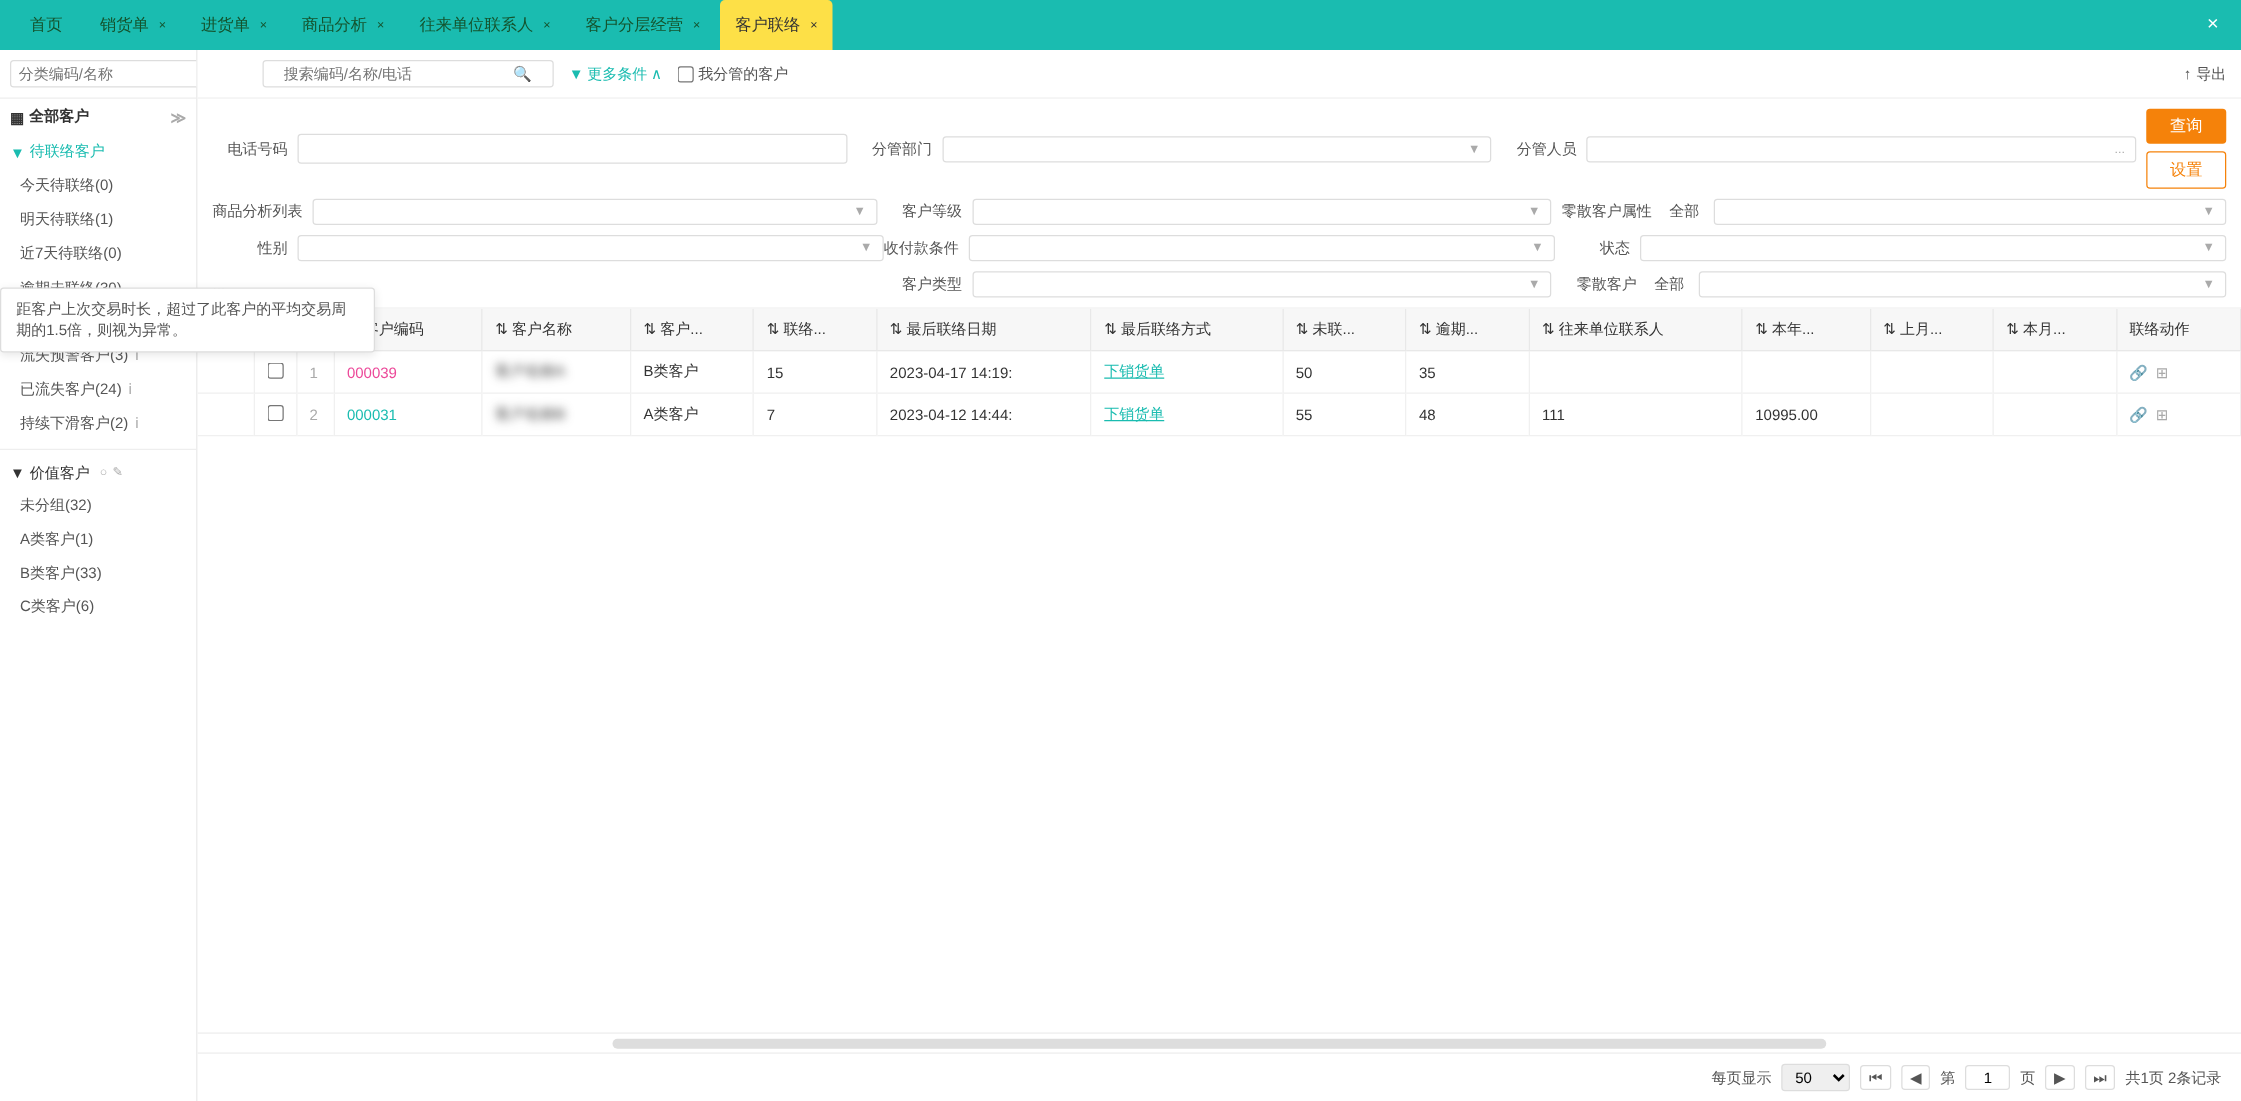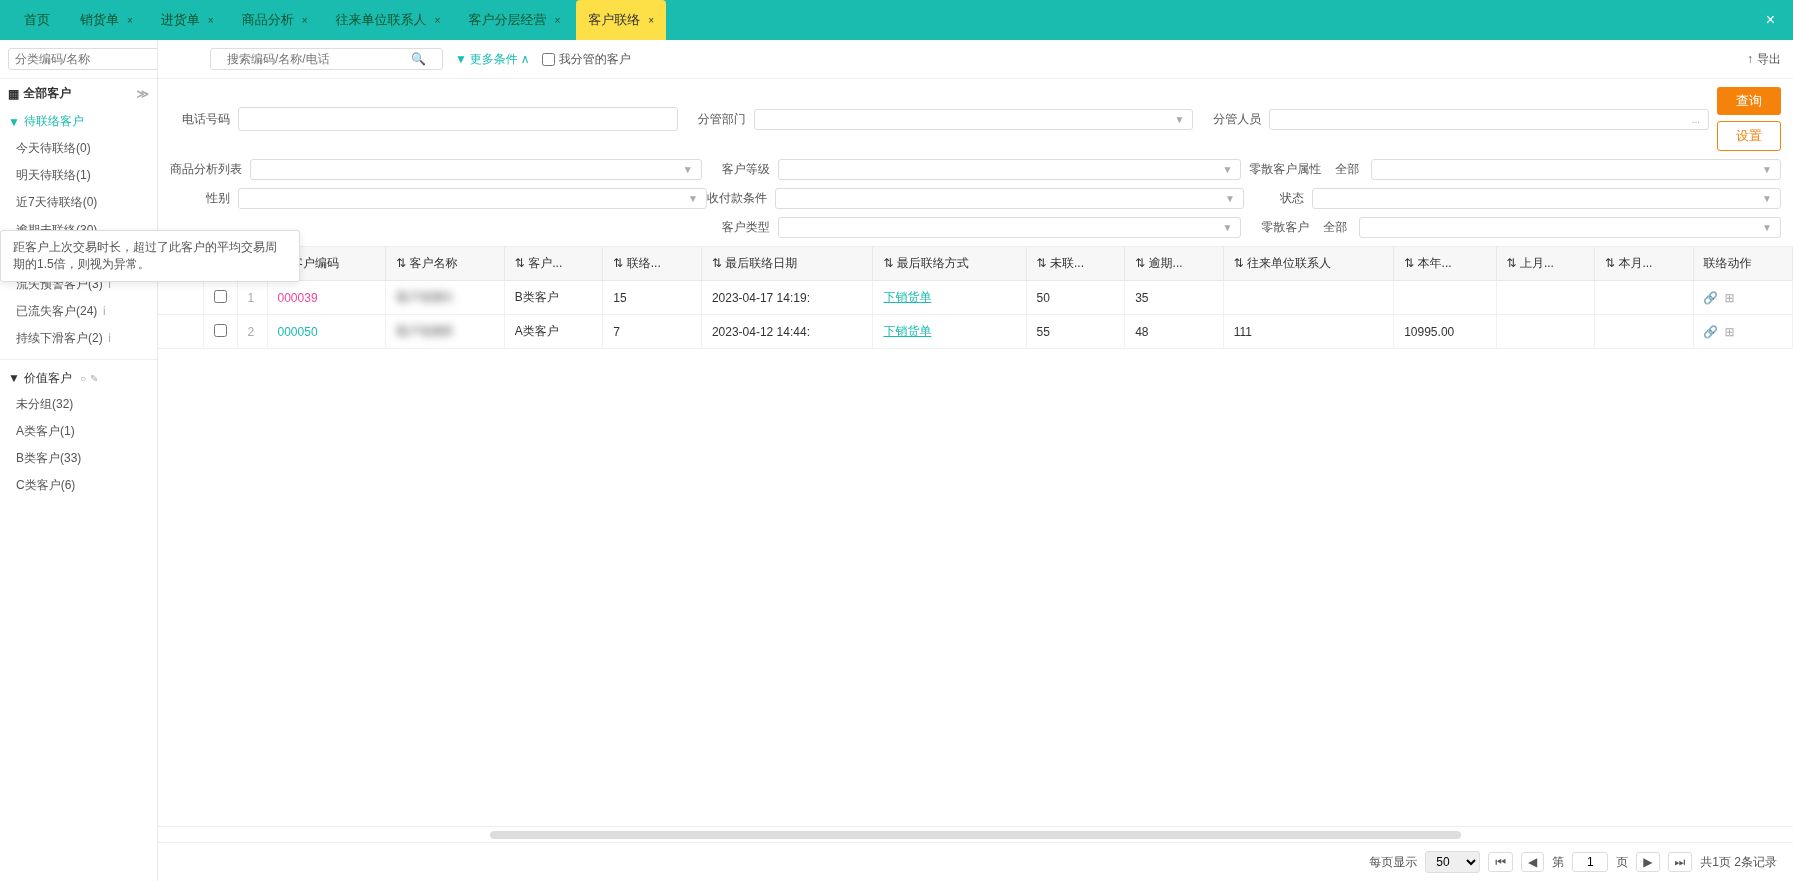--- a/index.html
+++ b/index.html
@@ -398,21 +398,21 @@
                 <span class="action-icon">🔗</span>
                 <span class="action-icon">⊞</span>
               </div>
             </td>
           </tr>
 
           <tr>
             <td></td>
             <td><input type="checkbox" style=""></td>
             <td class="row-num">2</td>
-            <td style="color:#1abcb0; cursor:pointer;">000050</td>
+            <td style="color:#1abcb0; cursor:pointer;">000031</td>
             <td><span class="blurred">客户名称B</span></td>
             <td>A类客户</td>
             <td>7</td>
             <td>2023-04-12 14:44:</td>
             <td><span class="link-text">下销货单</span></td>
             <td>55</td>
             <td>48</td>
             <td>111</td>
             <td>10995.00</td>
             <td></td>

